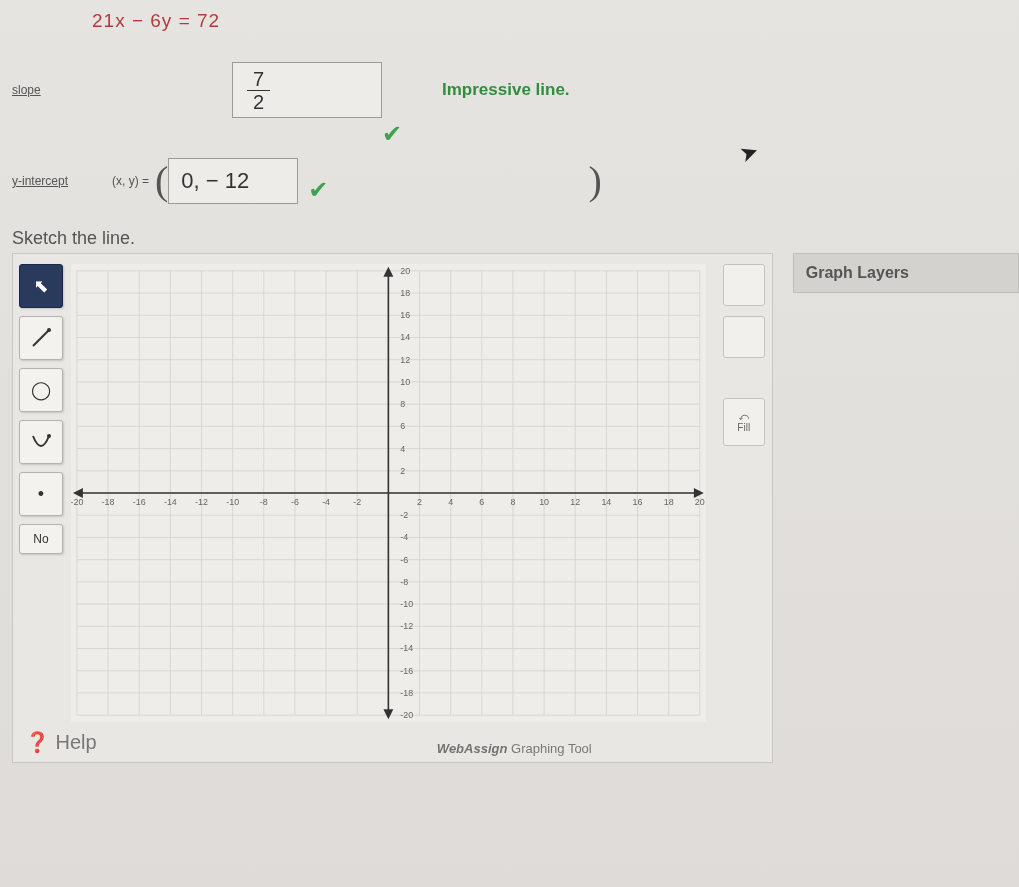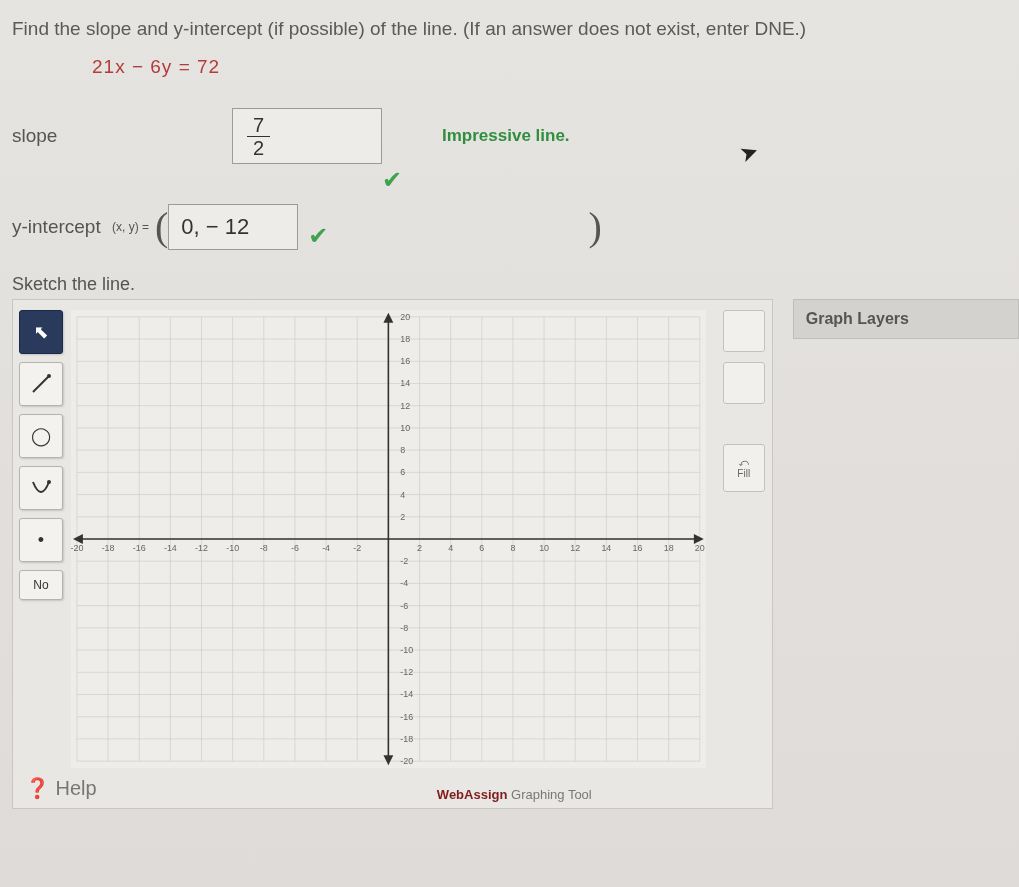--- a/index.html
+++ b/index.html
@@ -18,21 +18,21 @@
     background: linear-gradient(180deg, #e6e4e1 0%, #dedbd8 100%);
     width: 1019px;
     height: 887px;
     padding: 10px 0 0 12px;
     position: relative;
     filter: blur(0.3px);
   }
   .prompt { font-size: 19px; color: #5a5a5a; margin: 8px 0 16px 0; }
   .equation { color: #b33b3b; font-size: 19px; margin-left: 80px; margin-bottom: 30px; letter-spacing: 1px;}
   .row { display: flex; align-items: center; margin: 10px 0 24px 0; }
-  .lbl { font-size: 19px; color: #555; width: 120px; }
+  .lbl { font-size: 12px; color: #555; width: 120px; text-decoration: underline; }
   .input-box {
     border: 1px solid #9d9b97;
     background: #eeece9;
     height: 56px;
     min-width: 150px;
     padding: 4px 14px;
     font-size: 22px;
     display: flex;
     align-items: center;
     justify-content: flex-start;
@@ -104,21 +104,21 @@
     border-radius:3px;
     display:flex; align-items:center; justify-content:center;
     font-size:13px; color:#666;
     cursor:pointer;
   }
   .side-btn.fill { flex-direction:column; font-size:10px; line-height:1.1; height:48px;}
   .footer-label {
     position:absolute; bottom:6px; right:180px;
     font-size:13px; color:#7a7875;
   }
-  .footer-label b { color:#7f1d1d;}
+  .footer-label b { color:#737373;font-style:italic;}
   .help-icon {
     position:absolute; bottom:8px; left:12px;
     font-size:20px; color:#777;
   }
   .layers-panel {
     margin-left: 20px;
     width: 232px;
   }
   .layers-head {
     background: #d4d2ce;
@@ -141,21 +141,20 @@
     font-size: 22px;
     color: #222;
     transform: rotate(-20deg);
     pointer-events:none;
   }
 </style>
 </head>
 <body>
 
 <div class="page">
-  <div class="prompt">Find the slope and y-intercept (if possible) of the line. (If an answer does not exist, enter DNE.)</div>
   <div class="equation">21x − 6y = 72</div>
 
   <div class="row">
     <div class="lbl">slope</div>
     <div style="width:100px;"></div>
     <div class="input-box">
       <span class="frac">
         <span class="num">7</span>
         <span class="den">2</span>
       </span>

